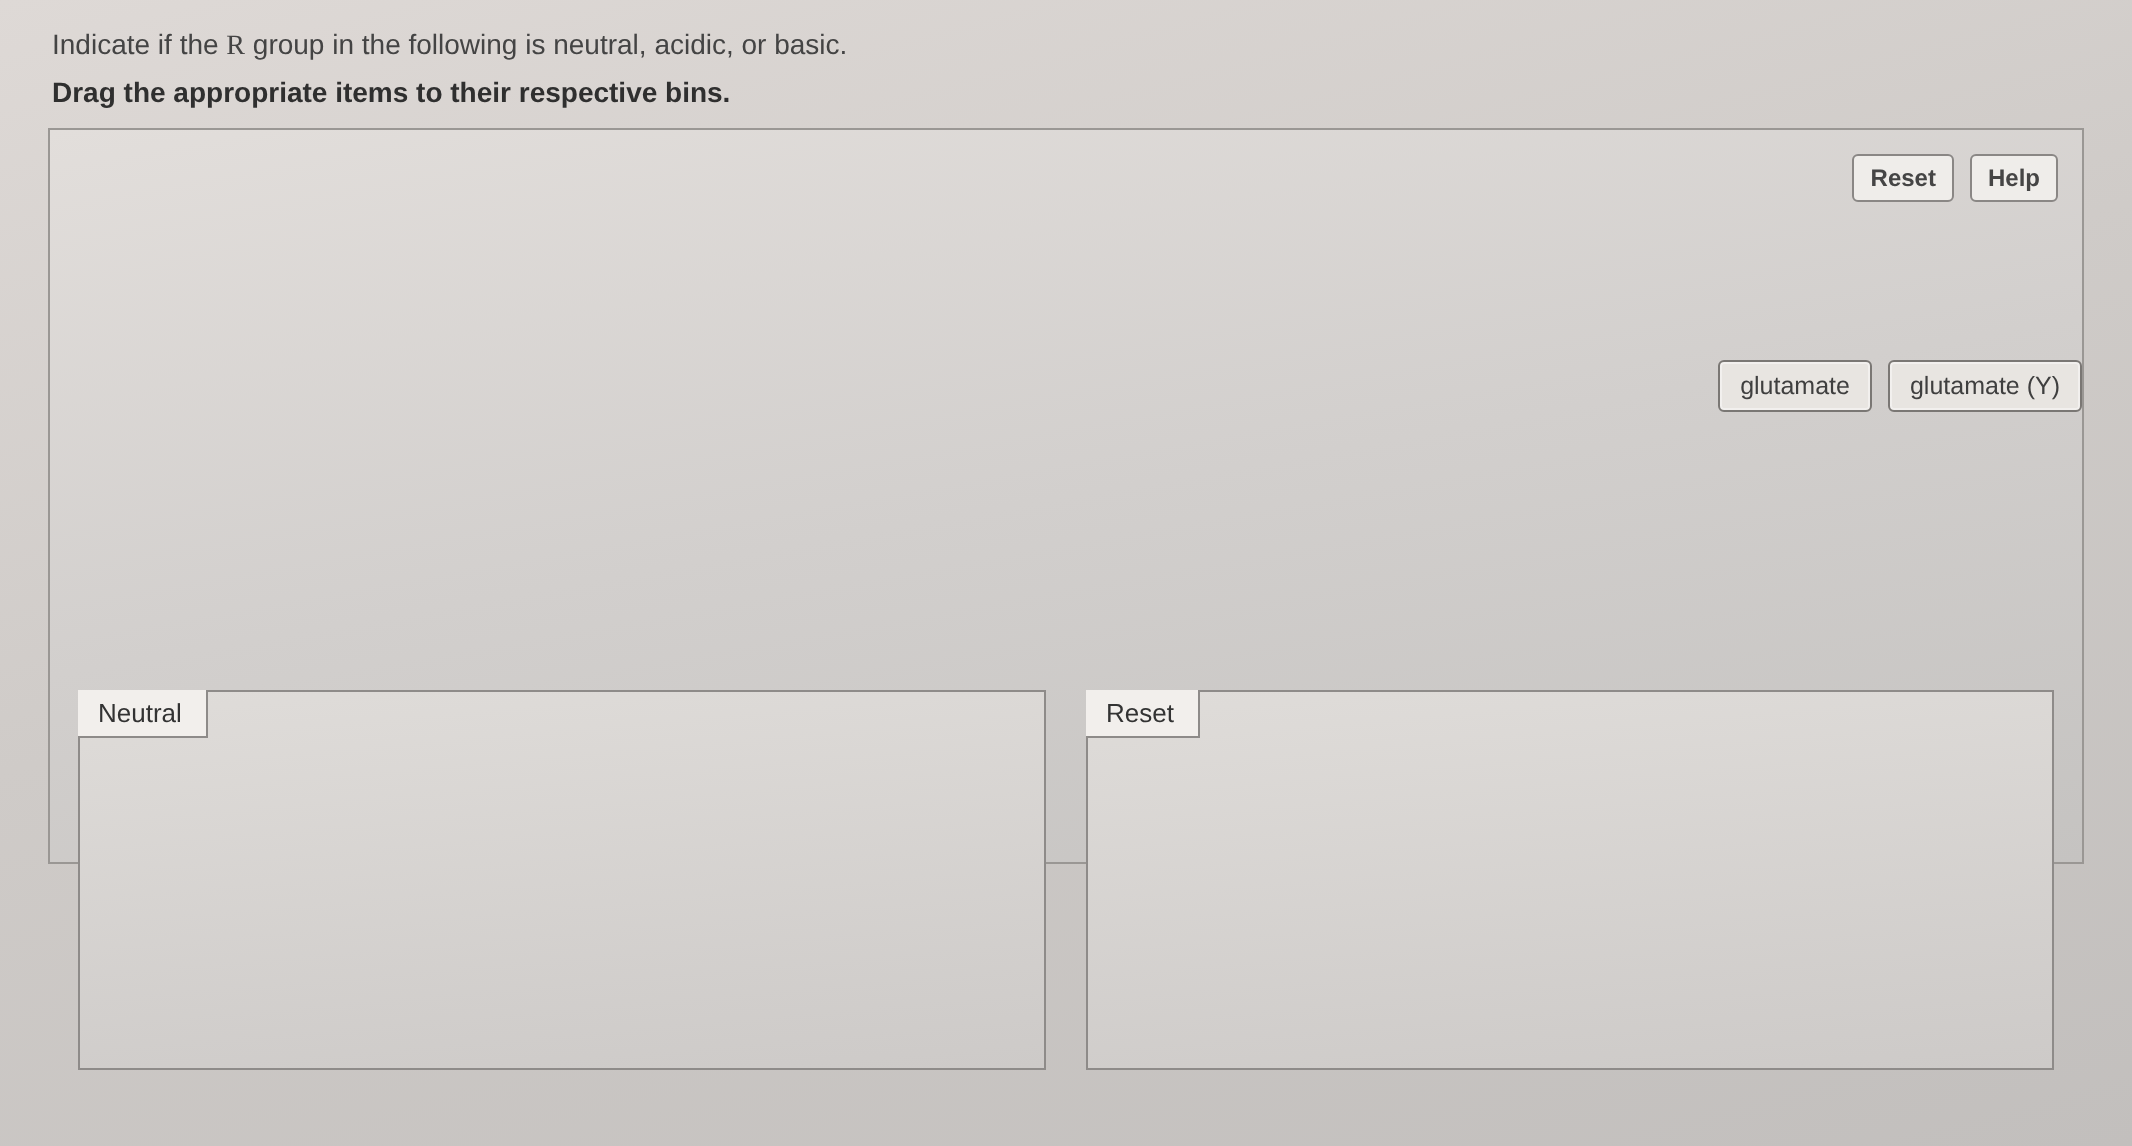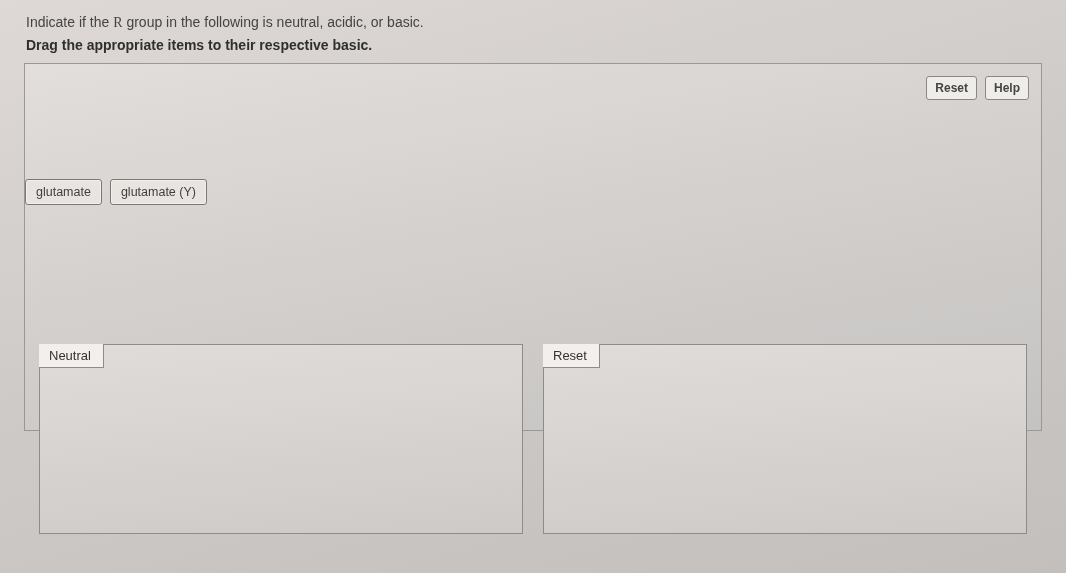--- a/index.html
+++ b/index.html
@@ -39,21 +39,21 @@
     padding: 4px 8px;
     border-radius: 3px;
     cursor: pointer;
     font-weight: bold;
   }
   .staging {
     position: absolute;
     top: 0; left: 0; right: 0; height: 255px;
     display: flex;
     align-items: center;
-    justify-content: flex-start;
+    justify-content: flex-end;
     gap: 8px;
   }
   .draggable {
     border: 1.5px solid #7a7774;
     background: #e8e5e1;
     font-size: 12.5px;
     color: #3f3f3f;
     padding: 5px 10px;
     border-radius: 3px;
     cursor: grab;
@@ -83,21 +83,21 @@
     padding: 4px 12px 4px 10px;
   }
 </style>
 </head>
 <body>
 
 <div class="instructions">
   <div>
     <span>Indicate if the </span><span class="r">R</span><span> group in the following is neutral, acidic, or basic.</span>
   </div>
-  <div class="line2">Drag the appropriate items to their respective basic.</div>
+  <div class="line2">Drag the appropriate items to their respective bins.</div>
 </div>
 
 <div class="panel">
 
   <div class="panel-buttons">
     <button class="pbtn">Reset</button>
     <button class="pbtn">Help</button>
   </div>
 
   <div class="staging">

